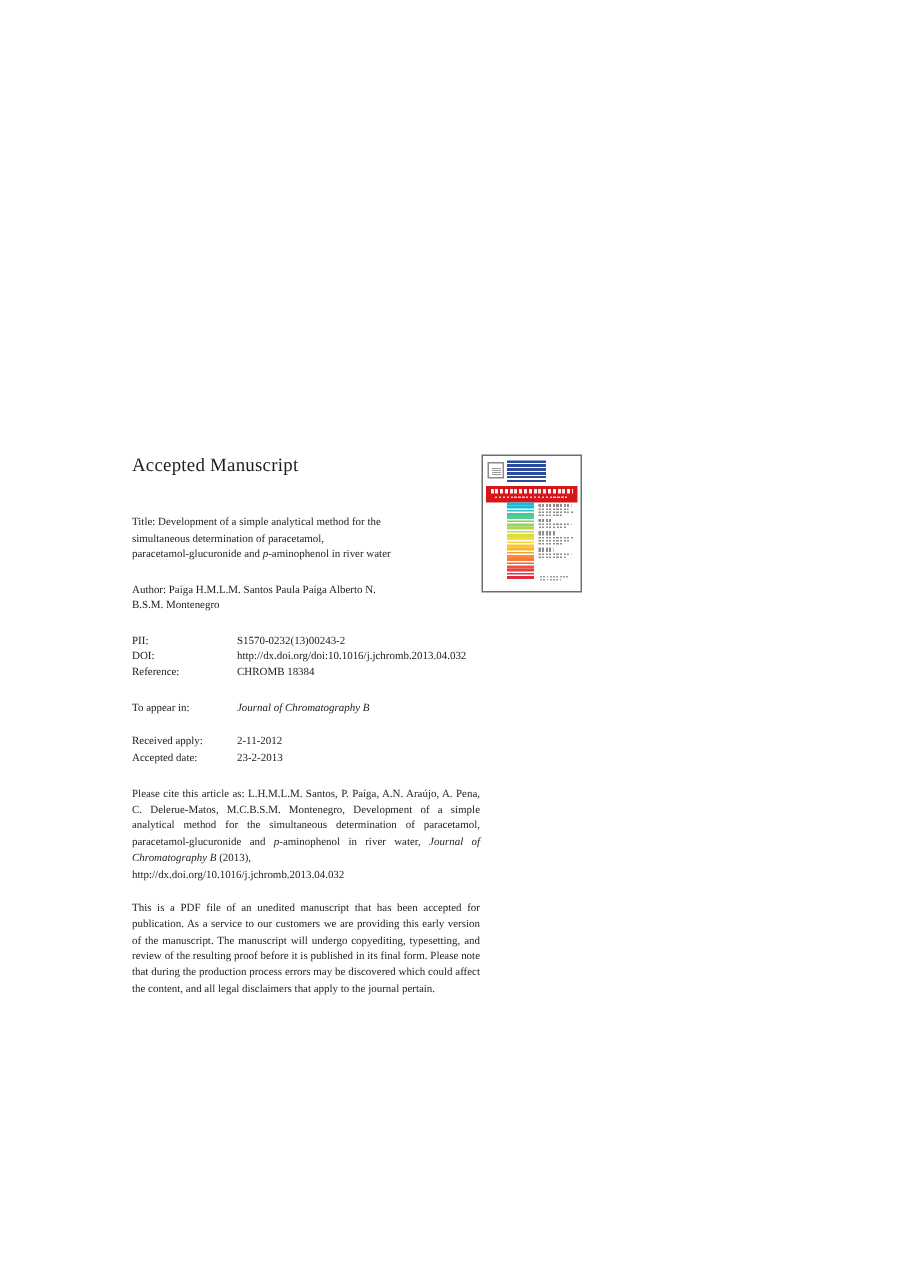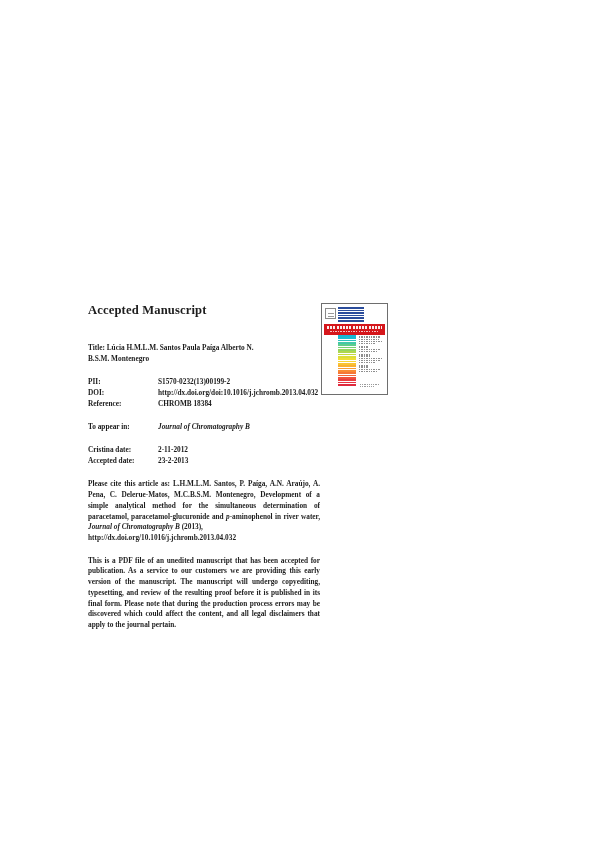--- a/index.html
+++ b/index.html
@@ -18,21 +18,20 @@
     -webkit-font-smoothing: antialiased;
   }
 
   
   .page {
     position: absolute;
     left: 0; top: 0;
     width: 520px;
     height: 849px;
     background: #ffffff;
-    font-weight: bold;
   }
 
   .content {
     position: absolute;
     left: 88px;
     top: 303px;
     width: 302px;
   }
 
   
@@ -212,31 +211,36 @@
   }
 </style>
 </head>
 <body>
 
 <div class="page">
   <div class="content">
 
     <div class="accepted-manuscript">Accepted Manuscript</div>
 
-
     <div class="block">
-      <span class="ln">Title:  Lúcia H.M.L.M. Santos Paula Paíga Alberto N.</span>
+      <span class="ln">Title: Development of a simple analytical method for the</span>
+      <span class="ln">simultaneous determination of paracetamol,</span>
+      <span class="ln">paracetamol-glucuronide and <i>p</i>-aminophenol in river water</span>
+    </div>
+
+    <div class="block">
+      <span class="ln">Author:  Paíga H.M.L.M. Santos Paula Paíga Alberto N.</span>
       <span class="ln">B.S.M. Montenegro</span>
     </div>
 
     <table class="meta">
       <tbody>
           <tr>
         <td class="lab">PII:</td>
-        <td>S1570-0232(13)00199-2</td>
+        <td>S1570-0232(13)00243-2</td>
       </tr>
       <tr>
         <td class="lab">DOI:</td>
         <td>http://dx.doi.org/doi:10.1016/j.jchromb.2013.04.032</td>
       </tr>
       <tr>
         <td class="lab">Reference:</td>
         <td>CHROMB 18384</td>
       </tr>
     </tbody>
@@ -247,21 +251,21 @@
           <tr>
         <td class="lab">To appear in:</td>
         <td class="italic">Journal of Chromatography B</td>
       </tr>
     </tbody>
       </table>
 
     <table class="meta">
       <tbody>
           <tr>
-        <td class="lab">Cristina date:</td>
+        <td class="lab">Received apply:</td>
         <td>2-11-2012</td>
       </tr>
       <tr>
         <td class="lab">Accepted date:</td>
         <td>23-2-2013</td>
       </tr>
     </tbody>
       </table>
 
     <div class="para para-cite" style="">

